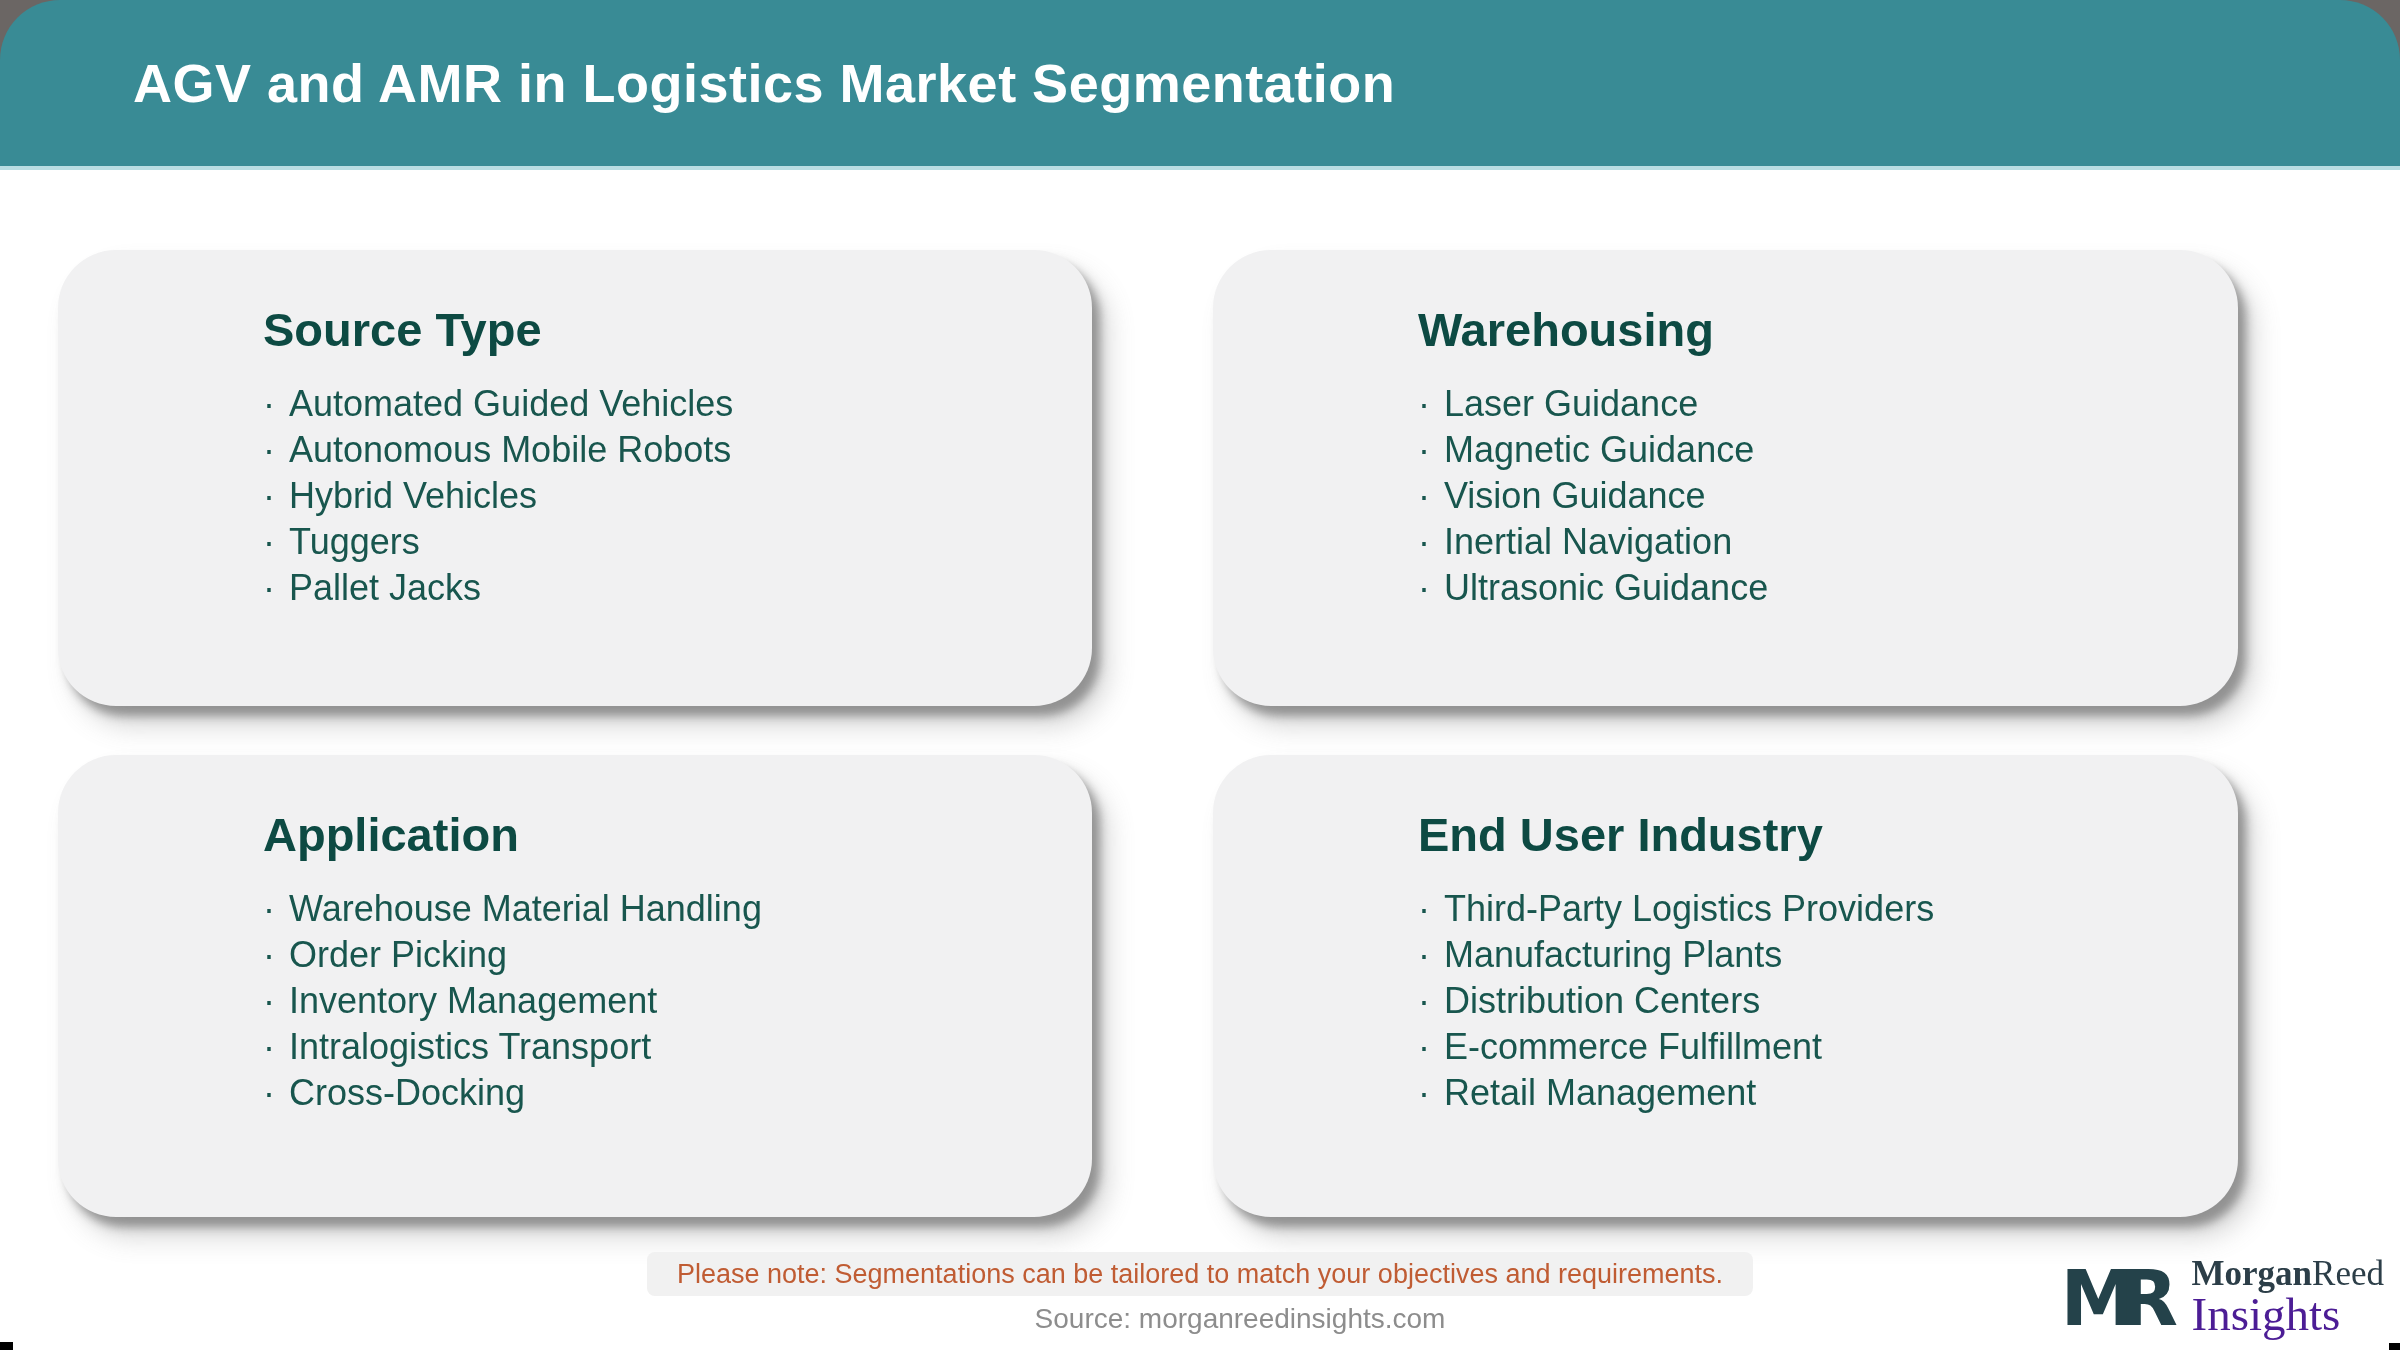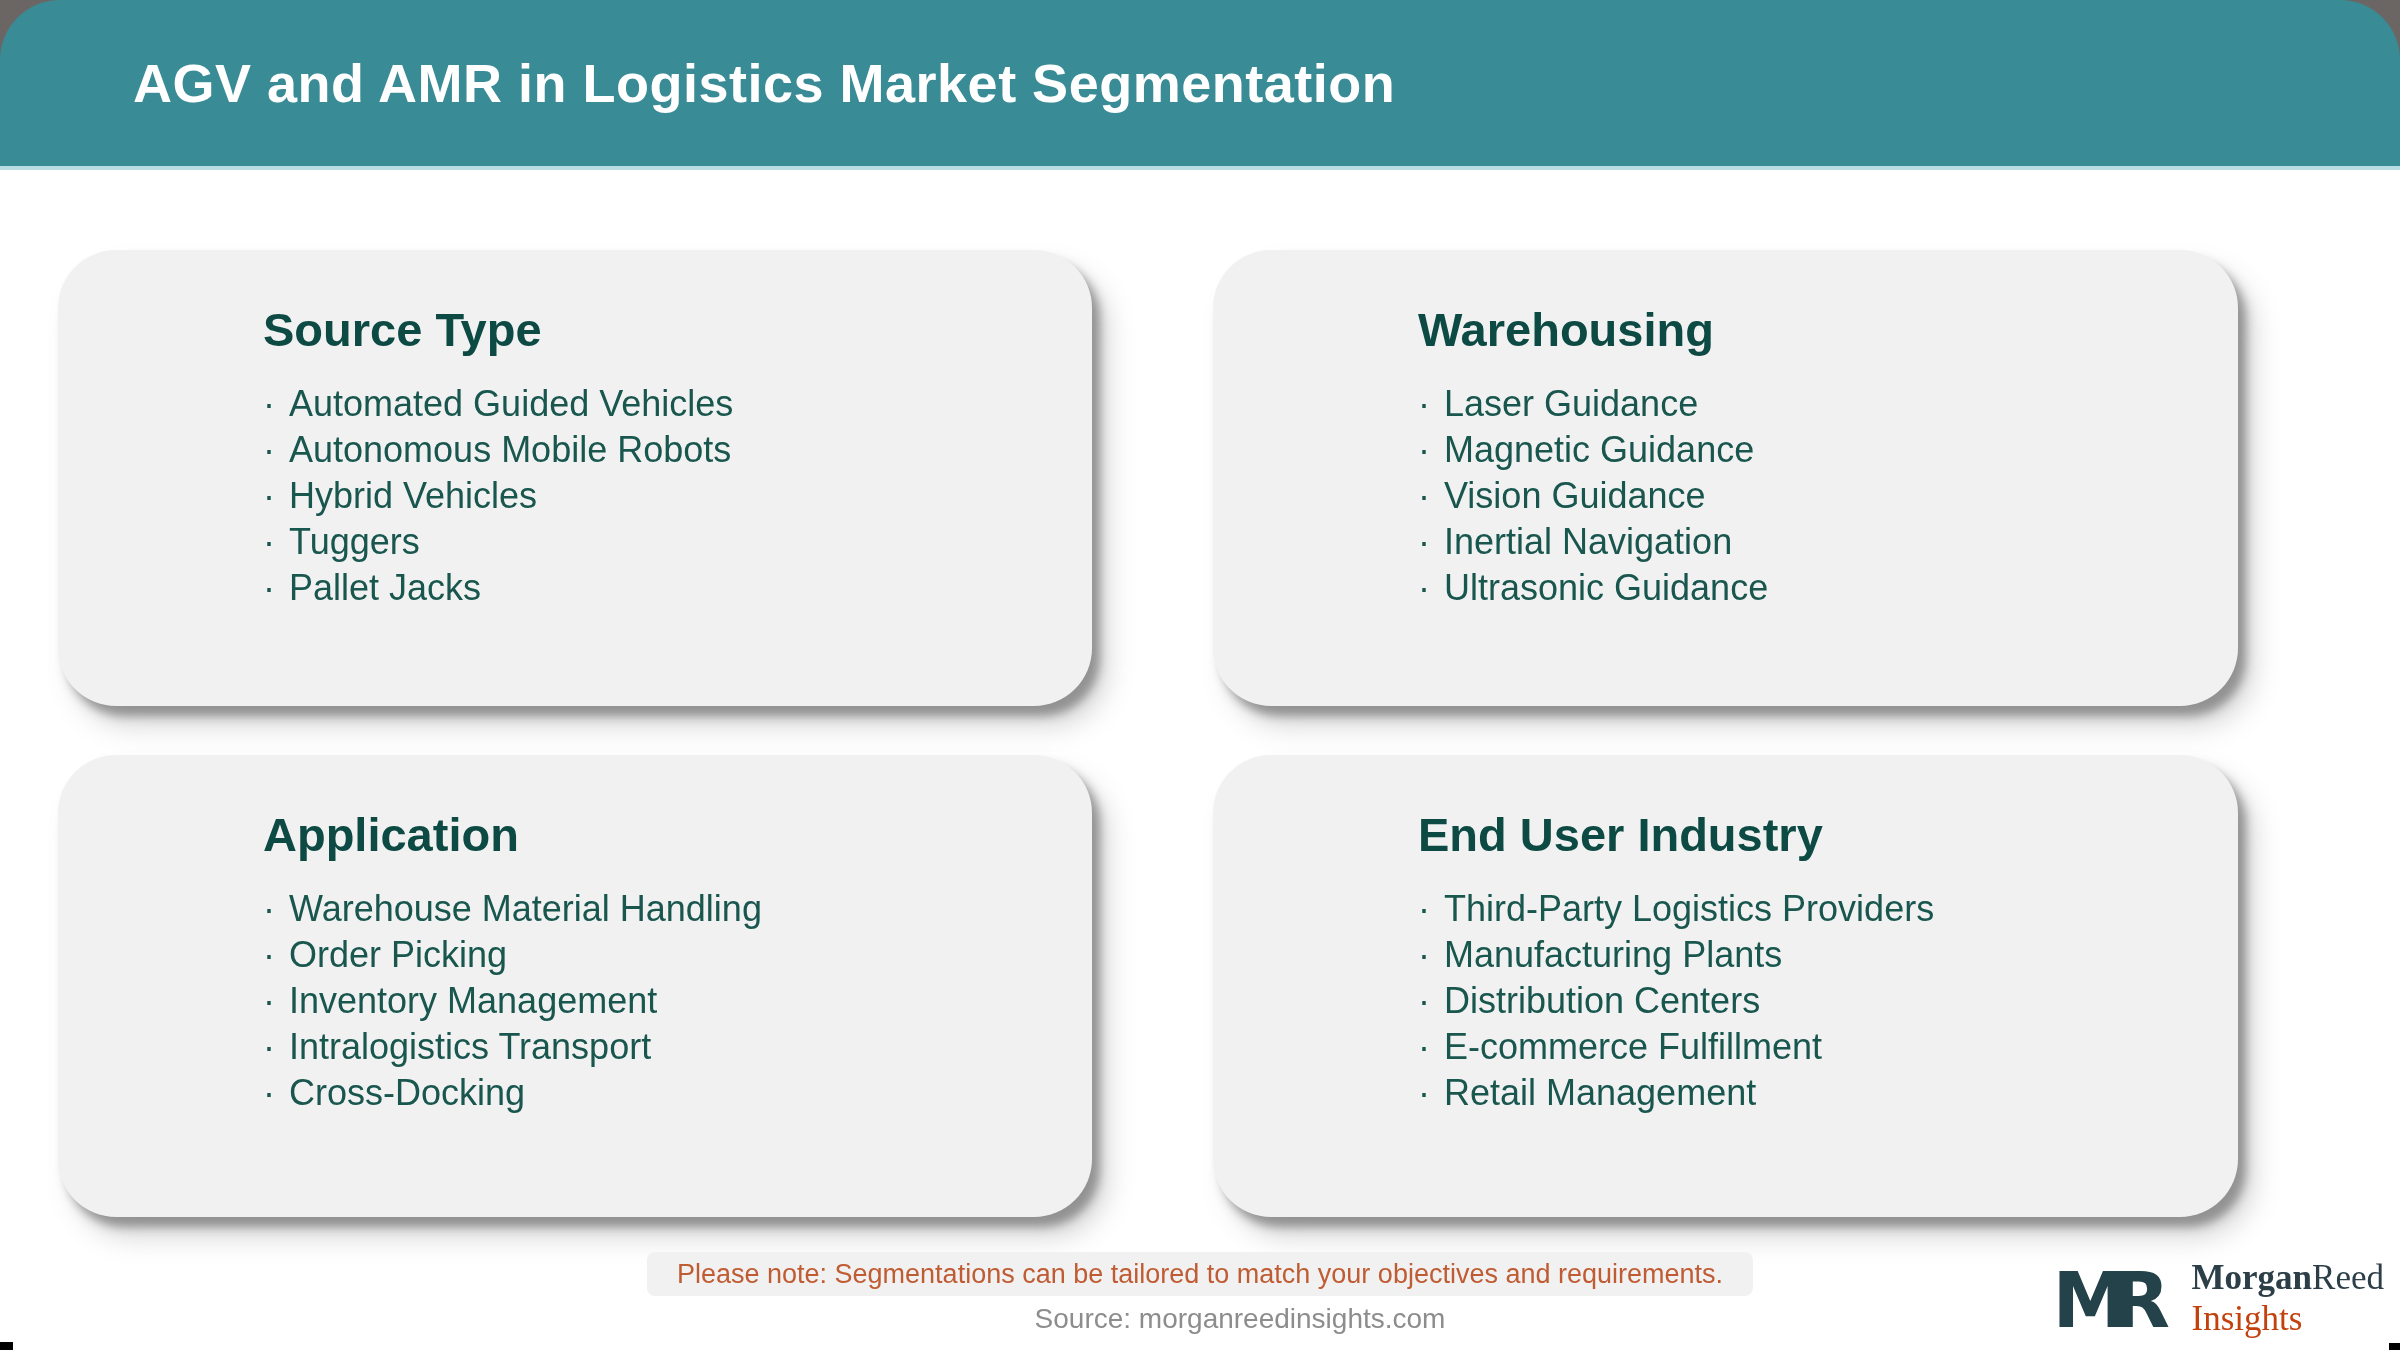--- a/index.html
+++ b/index.html
@@ -106,36 +106,36 @@
     z-index: 3;
     margin-left: 40px;
   }
 
   .logo {
     position: absolute;
     right: 16px;
     bottom: 8px;
     display: flex;
     align-items: center;
-    gap: 20px;
+    gap: 12px;
     z-index: 4;
   }
   .logo-monogram {
     font-family: "DejaVu Sans", sans-serif;
     font-weight: 700;
     font-size: 76px;
     line-height: 70px;
     letter-spacing: -0.22em;
     padding-right: 0.24em;
     color: #24424a;
   }
   .logo-text { font-family: "Liberation Serif", serif; line-height: 35px; }
   .logo-name { font-size: 35px; color: #2c3e48; }
   .logo-name .bold { font-weight: 700; }
-  .logo-tagline { font-size: 35px; color: #c2410c; }
+  .logo-tagline { font-size: 47px; color: #4c1d95; }
 
   .corner-mark { position: absolute; background: #000; z-index: 5; }
   .corner-mark.left  { left: 0;  bottom: 0; width: 13px; height: 8px; }
   .corner-mark.right { right: 0; bottom: 0; width: 11px; height: 7px; }
 </style>
 </head>
 <body>
 
 <div class="page">
 

